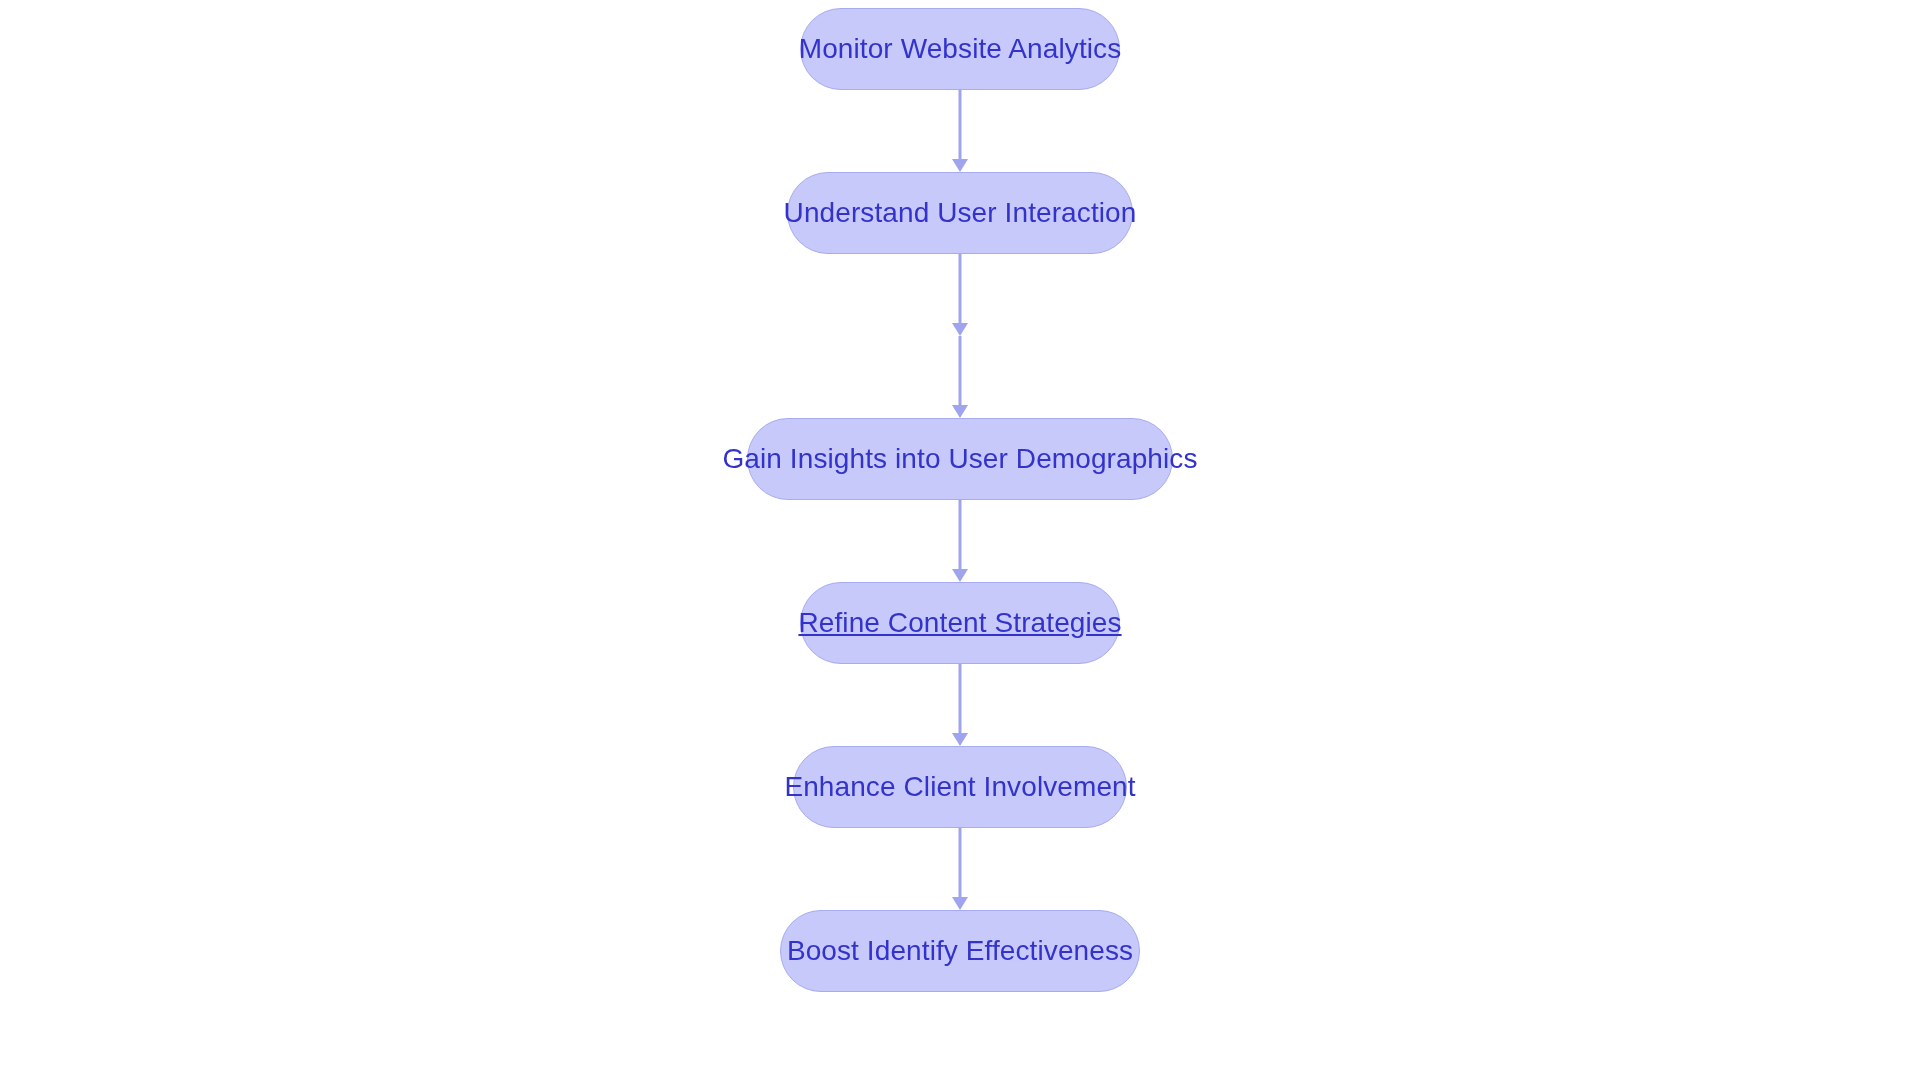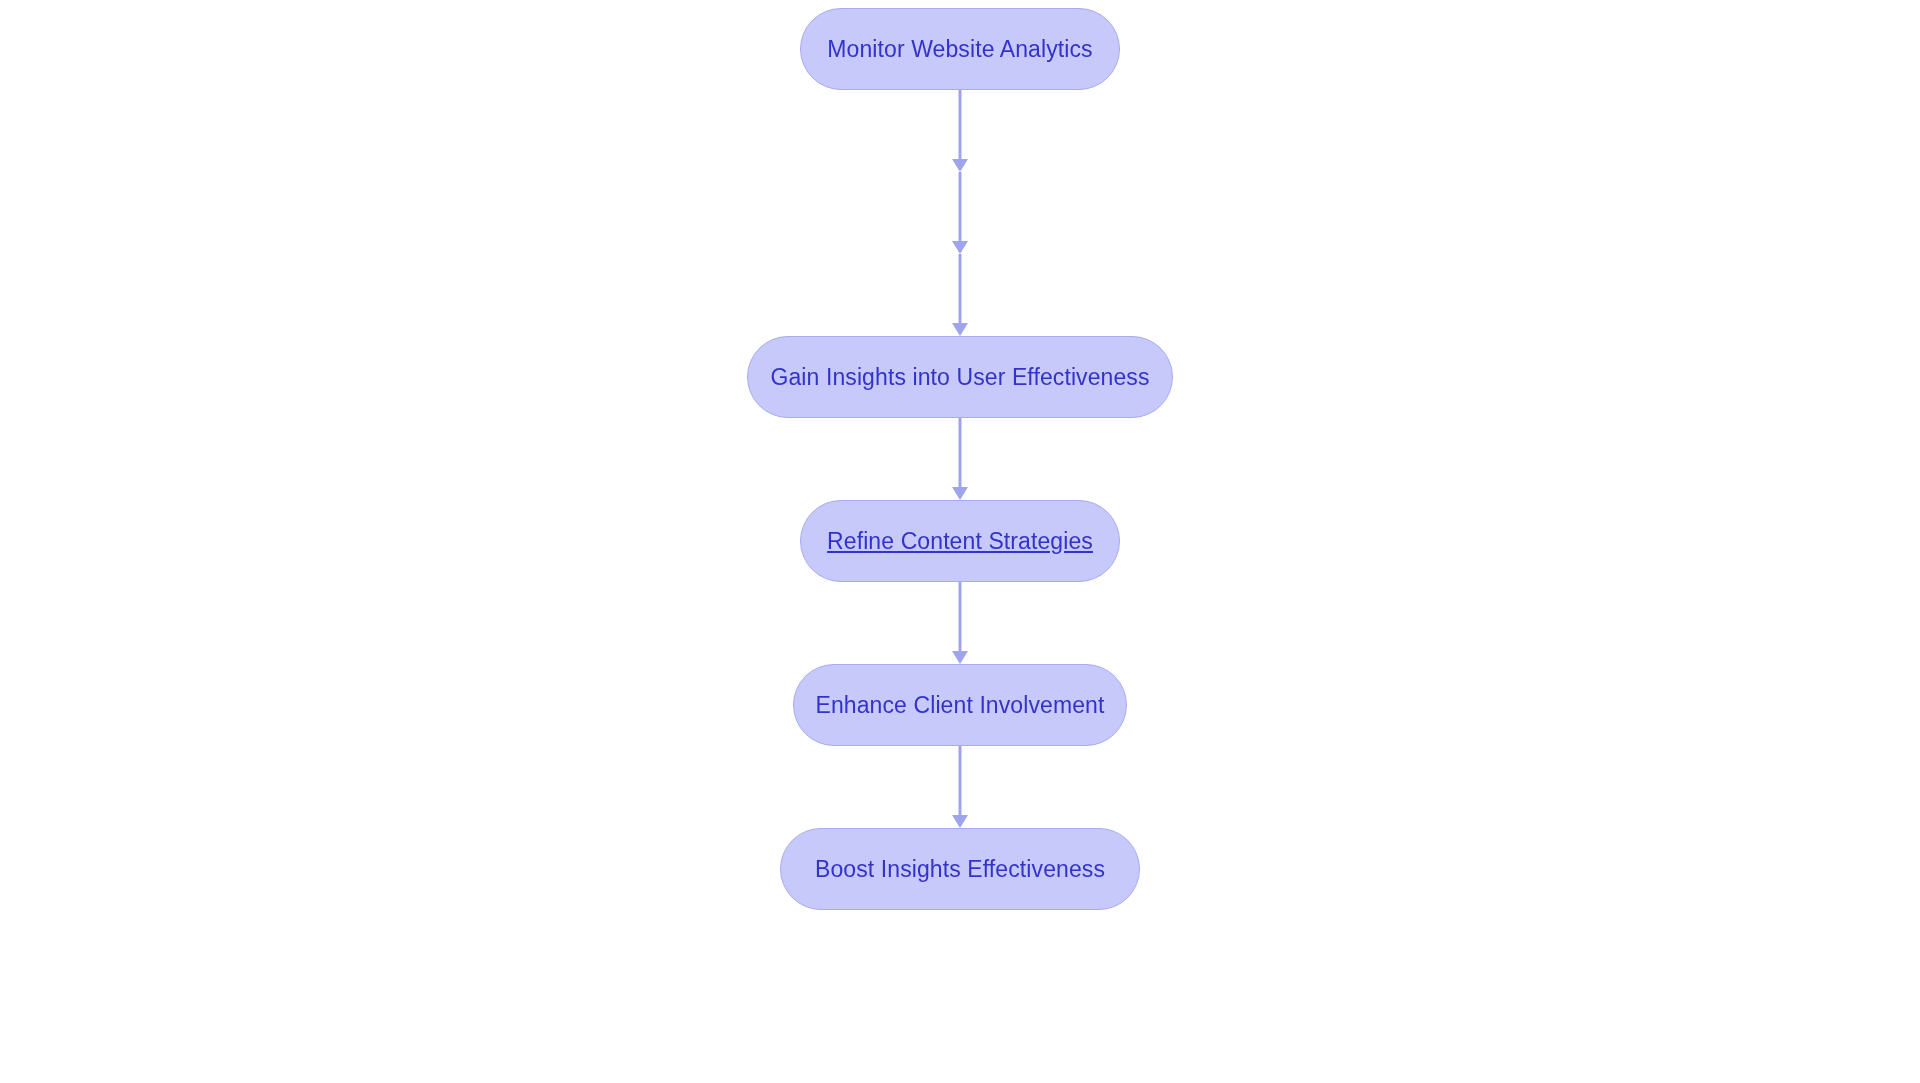--- a/index.html
+++ b/index.html
@@ -29,21 +29,21 @@
     flex-direction: column;
     align-items: center;
   }
   .node {
     box-sizing: border-box;
     height: 82px;
     border-radius: 41px;
     background: #c6c9f9;
     border: 1.6px solid #a7abef;
     color: #3333cc;
-    font-size: 23px;
+    font-size: 28px;
     font-family: "Liberation Sans", sans-serif;
     font-weight: 400;
     letter-spacing: 0.1px;
     display: flex;
     align-items: center;
     justify-content: center;
     white-space: nowrap;
     padding: 0 36px;
     margin: 0;
     flex: 0 0 auto;
@@ -85,49 +85,50 @@
 
     <div class="top-pad"></div>
 
     <div class="node" style="width: 320px;">Monitor Website Analytics</div>
 
     <div class="connector">
       <span class="conn-line"></span>
       <span class="conn-arrow"></span>
     </div>
 
+    <div class="node" style="width: 346px;">Understand User Interaction</div>
 
     <div class="connector">
       <span class="conn-line"></span>
       <span class="conn-arrow"></span>
     </div>
 
 
     <div class="connector">
       <span class="conn-line"></span>
       <span class="conn-arrow"></span>
     </div>
 
-    <div class="node" style="width: 426px;">Gain Insights into User Effectiveness</div>
+    <div class="node" style="width: 426px;">Gain Insights into User Demographics</div>
 
     <div class="connector">
       <span class="conn-line"></span>
       <span class="conn-arrow"></span>
     </div>
 
     <div class="node" style="width: 320px; text-decoration: underline;">Refine Content Strategies</div>
 
     <div class="connector">
       <span class="conn-line"></span>
       <span class="conn-arrow"></span>
     </div>
 
     <div class="node" style="width: 334px;">Enhance Client Involvement</div>
 
     <div class="connector">
       <span class="conn-line"></span>
       <span class="conn-arrow"></span>
     </div>
 
-    <div class="node" style="width: 360px;">Boost Insights Effectiveness</div>
+    <div class="node" style="width: 360px;">Boost Identify Effectiveness</div>
 
   </div>
 </div>
 
 </body></html>

